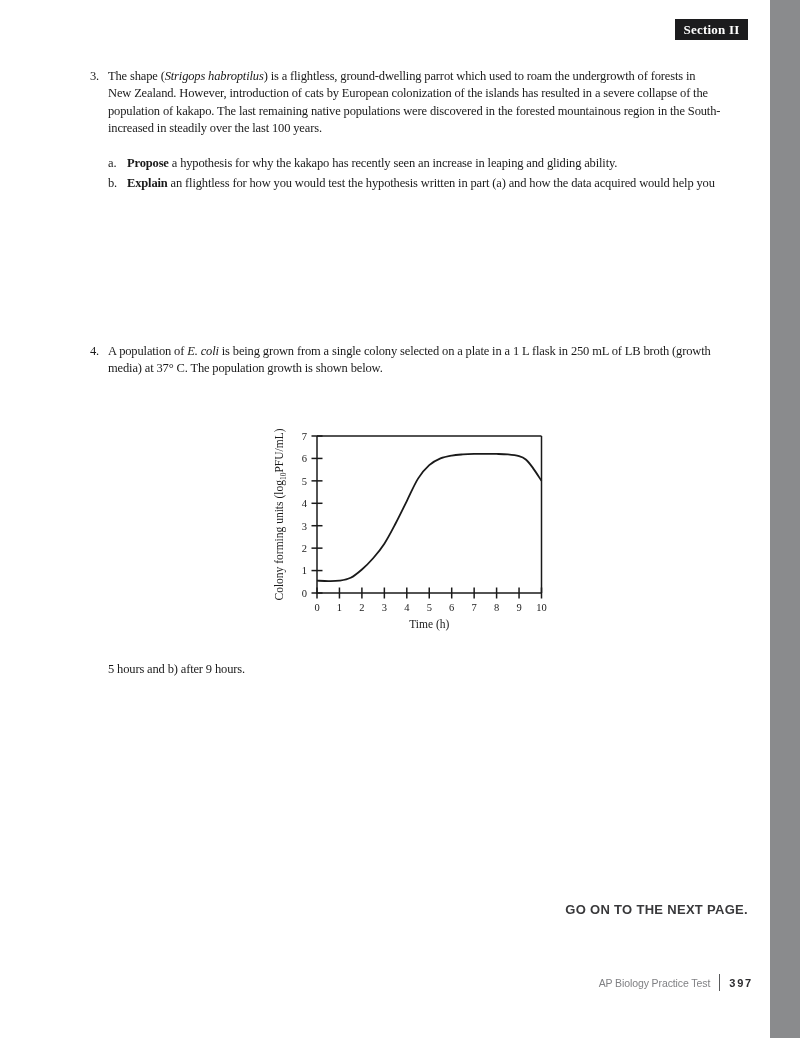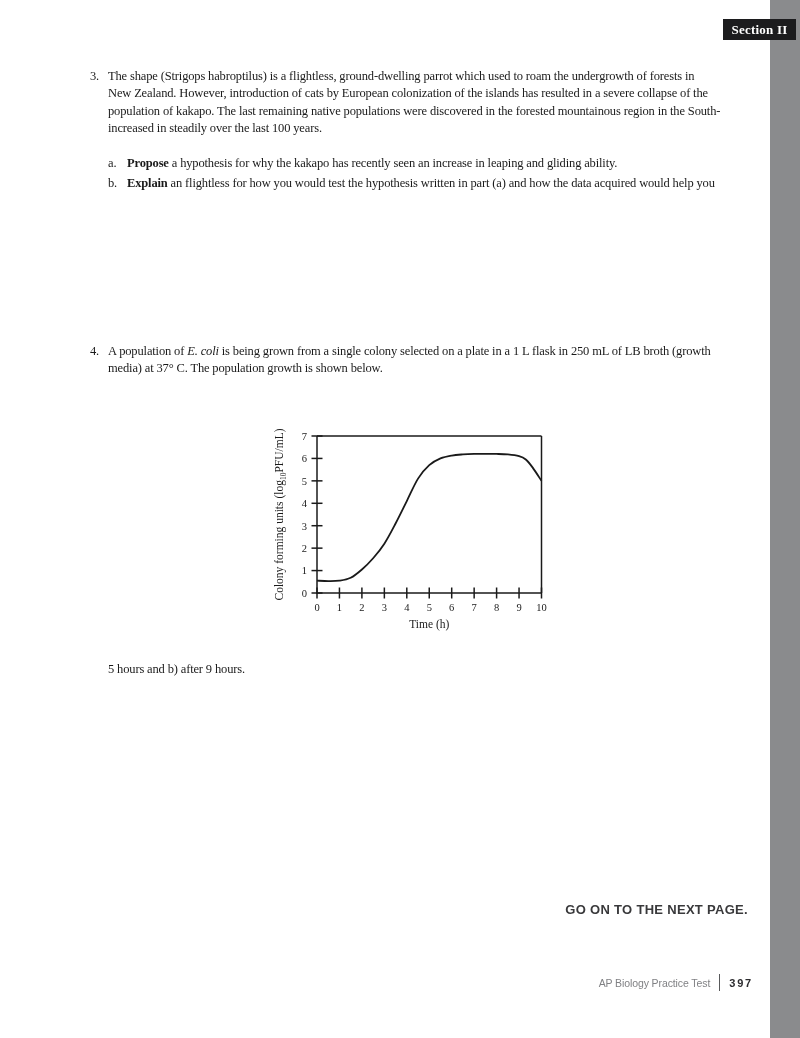--- a/index.html
+++ b/index.html
@@ -16,21 +16,20 @@
     width: 30px; height: 1038px;
     background: #8a8b8d;
   }
   .section-badge {
     position: absolute; left: 675px; top: 19px;
     width: 73px; height: 21px;
     background: #1c1c1e; color: #ffffff;
     font-weight: bold; font-size: 13px;
     display: flex; align-items: center; justify-content: center;
     letter-spacing: 0.2px;
-    margin-left: 48px;
   }
   .body-text { font-size: 12.5px; letter-spacing: -0.15px; line-height: 17.3px; white-space: nowrap; }
   .q-block { position: absolute; }
   .q-row { display: flex; }
   .q-num { width: 18px; flex: 0 0 18px; }
   .item-row { display: flex; }
   .item-marker { width: 19px; flex: 0 0 19px; }
   .chart-wrap { position: absolute; left: 270px; top: 415px; width: 290px; height: 230px; }
   .go-on {
     position: absolute; left: 448px; top: 902px; width: 300px;
@@ -55,21 +54,21 @@
 <div class="edge-strip"></div>
 
 <div class="section-badge">
   <span>Section II</span>
 </div>
 
 <div class="q-block body-text" style="left:90px; top:68px;">
   <div class="q-row">
     <div class="q-num">3.</div>
     <div>
-      <div><span>The shape (</span><span style="">Strigops habroptilus</span><span>) is a flightless, ground-dwelling parrot which used to roam the undergrowth of forests in</span></div>
+      <div><span>The shape (</span><span style="font-style: italic;">Strigops habroptilus</span><span>) is a flightless, ground-dwelling parrot which used to roam the undergrowth of forests in</span></div>
       <div><span>New Zealand. However, introduction of cats by European colonization of the islands has resulted in a severe collapse of the</span></div>
       <div><span>population of kakapo. The last remaining native populations were discovered in the forested mountainous region in the South-</span></div>
       <div><span>increased in steadily over the last 100 years.</span></div>
     </div>
   </div>
 </div>
 
 <div class="q-block body-text" style="left:108px; top:155px;">
   <div class="item-row">
     <div class="item-marker">a.</div>

